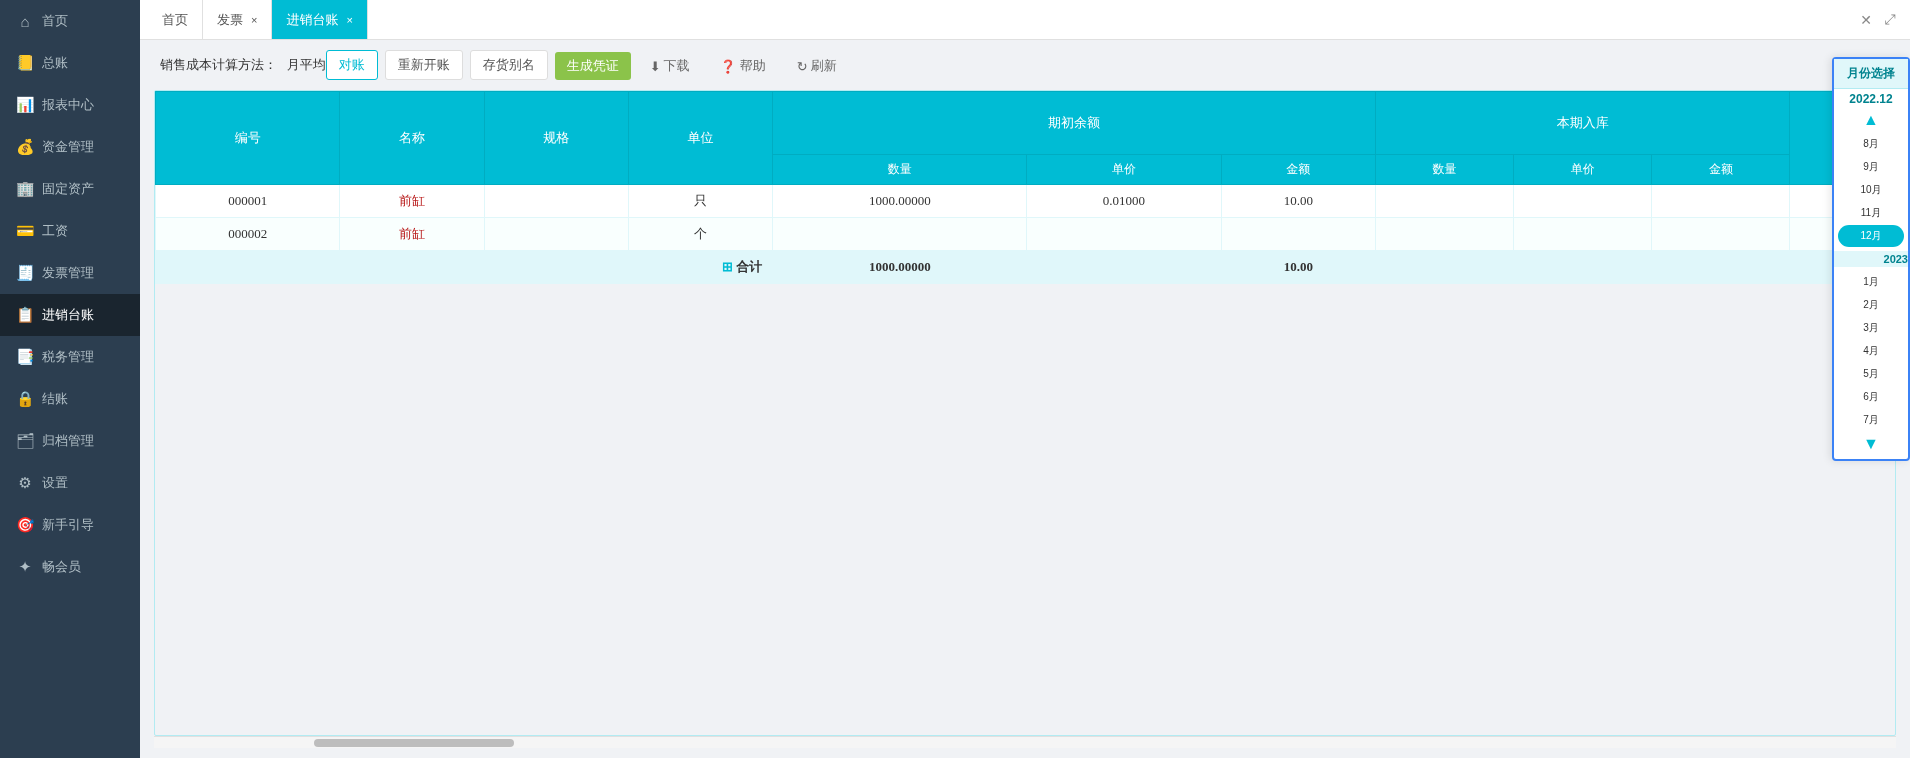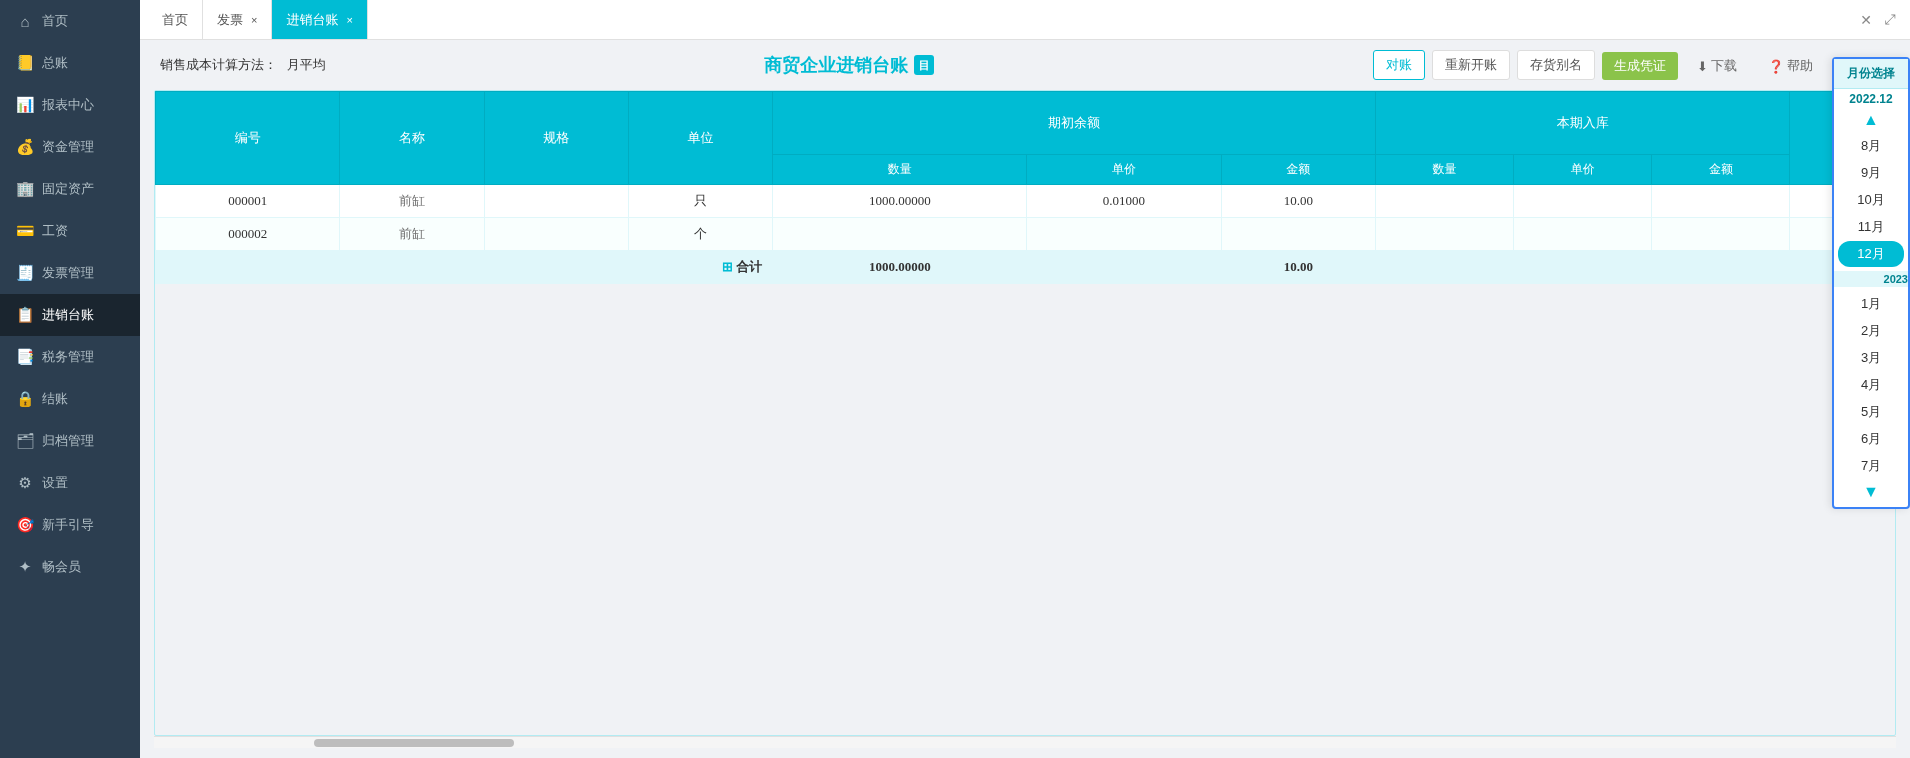--- a/index.html
+++ b/index.html
@@ -221,21 +221,21 @@
     }
     .total-row td {
       background: #e0f7fa;
       font-weight: bold;
       border-top: 1px solid #b2ebf2;
     }
     .total-label {
       text-align: right !important;
     }
     .link-text {
-      color: #737373;
+      color: #b91c1c;
       cursor: pointer;
       text-decoration: none;
       text-align: right;
     }
 
     
     .month-panel {
       position: absolute;
       right: 0;
       top: 17px;
@@ -274,21 +274,21 @@
       flex-direction: column;
       align-items: center;
       gap: 1px;
       padding: 2px 4px;
     }
     .month-item {
       width: 100%;
       text-align: center;
       padding: 4px 0;
       cursor: pointer;
-      font-size: 13px;
+      font-size: 10px;
       color: #333;
       border-radius: 3px;
     }
     .month-item.active {
       background: #00bcd4;
       color: #fff;
       border-radius: 12px;
     }
     .year-label {
       text-align: right;
@@ -398,26 +398,20 @@
       <div class="win-btn">⤢</div>
     </div>
   </div>
 
   <div class="content">
 
     <div class="top-bar">
       <div class="cost-method">
         <span>销售成本计算方法：</span>
         <span>月平均</span>
-      </div>
-      <div class="page-title">
-        <span>商贸企业进销台账</span>
-        <div class="title-icon">
-          <span>目</span>
-        </div>
       </div>
       <div class="action-buttons">
         <button class="btn btn-outline">对账</button>
         <button class="btn btn-white">重新开账</button>
         <button class="btn btn-white">存货别名</button>
         <button class="btn btn-green">生成凭证</button>
         <button class="btn btn-text">
           <span>⬇</span>
           <span>下载</span>
         </button>

